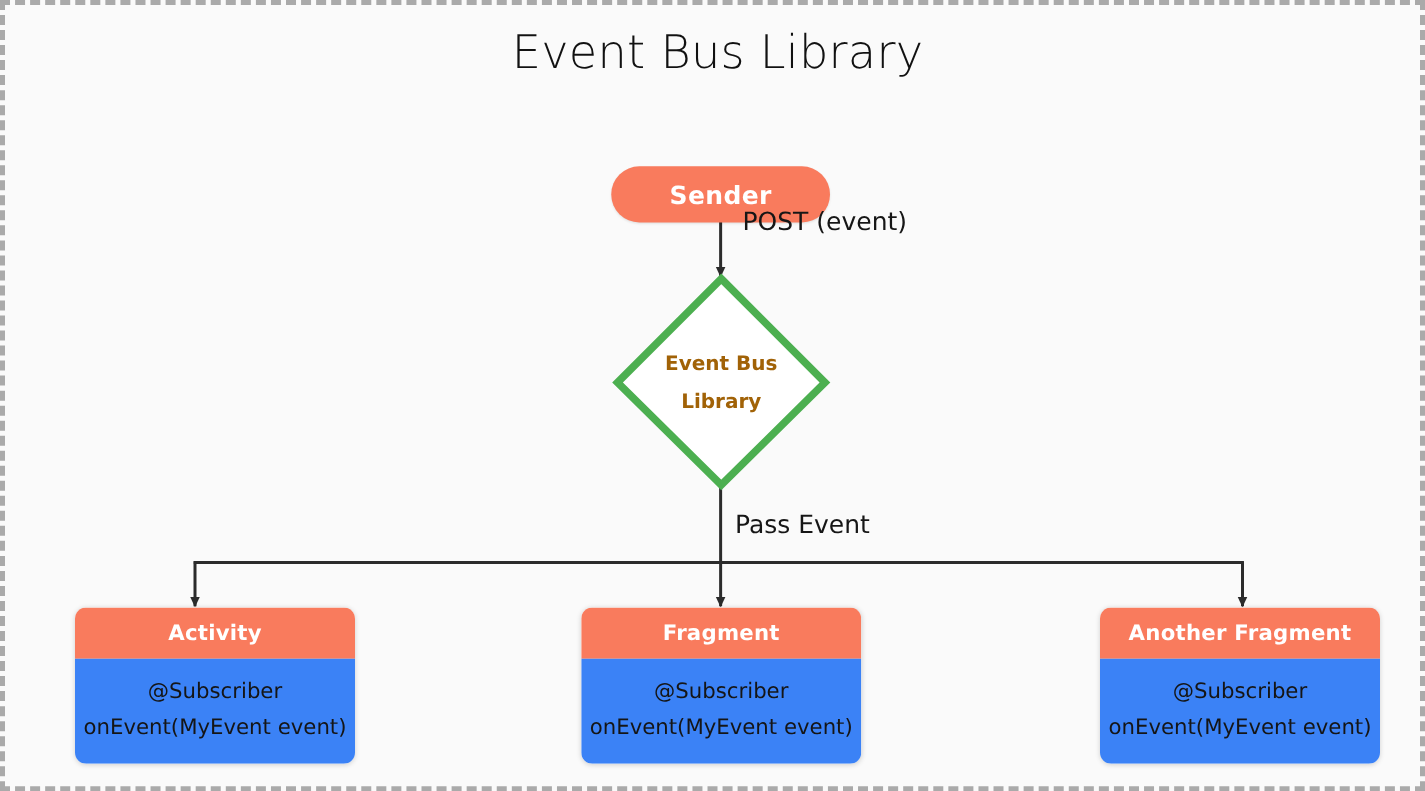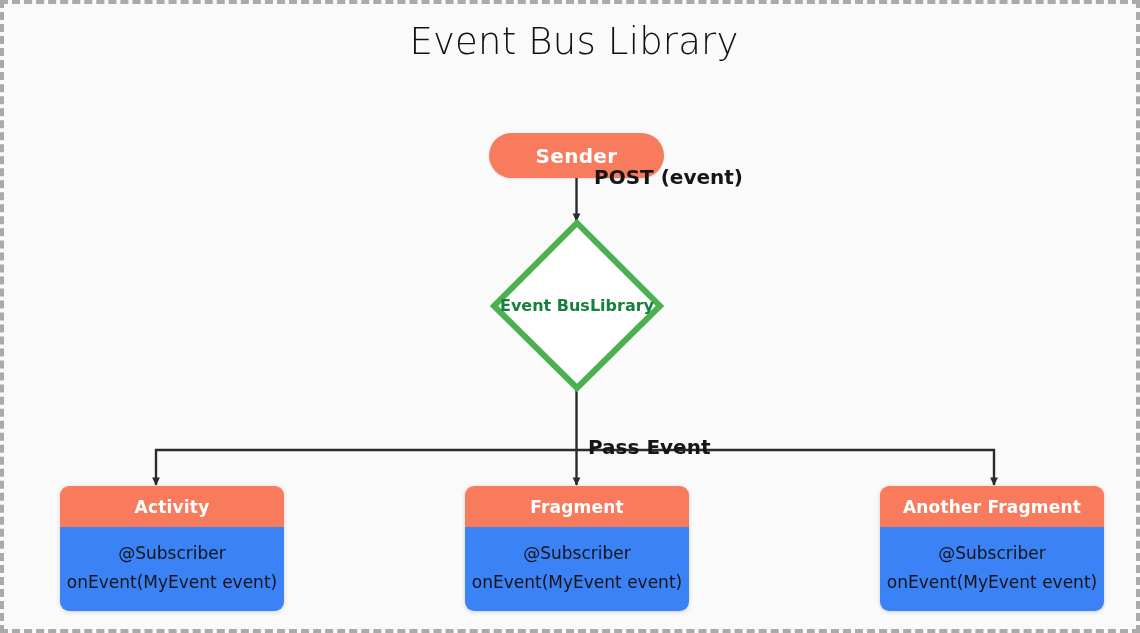--- a/index.html
+++ b/index.html
@@ -82,41 +82,42 @@
     width: 170px;
     height: 167px;
   }
   #eventbus-node .diamond-text {
     position: absolute;
     left: 0;
     top: 0;
     width: 170px;
     height: 167px;
     display: flex;
+    flex-direction: column;
     align-items: center;
     justify-content: center;
     font-family: "DejaVu Sans", sans-serif;
     font-size: 16px;
     font-weight: bold;
-    color: #15803d;
+    color: #a16207;
     line-height: 30px;
     text-align: right;
   }
 
   
   .edge-label {
     position: absolute;
     font-family: "DejaVu Sans", sans-serif;
     font-size: 20px;
-    font-weight: 700;
+    font-weight: 400;
     color: #161616;
     white-space: nowrap;
   }
   #label-post  { left: 590px; top: 161px; }
-  #label-pass  { left: 584px; top: 403px; margin-top: 28px; }
+  #label-pass  { left: 584px; top: 403px; }
 
   
   .subscriber-card {
     position: absolute;
     top: 482px;
     width: 224px;
     border-radius: 9px;
     background: #ffffff;
     box-shadow: 0 1px 4px rgba(0,0,0,0.17);
     overflow: hidden;

